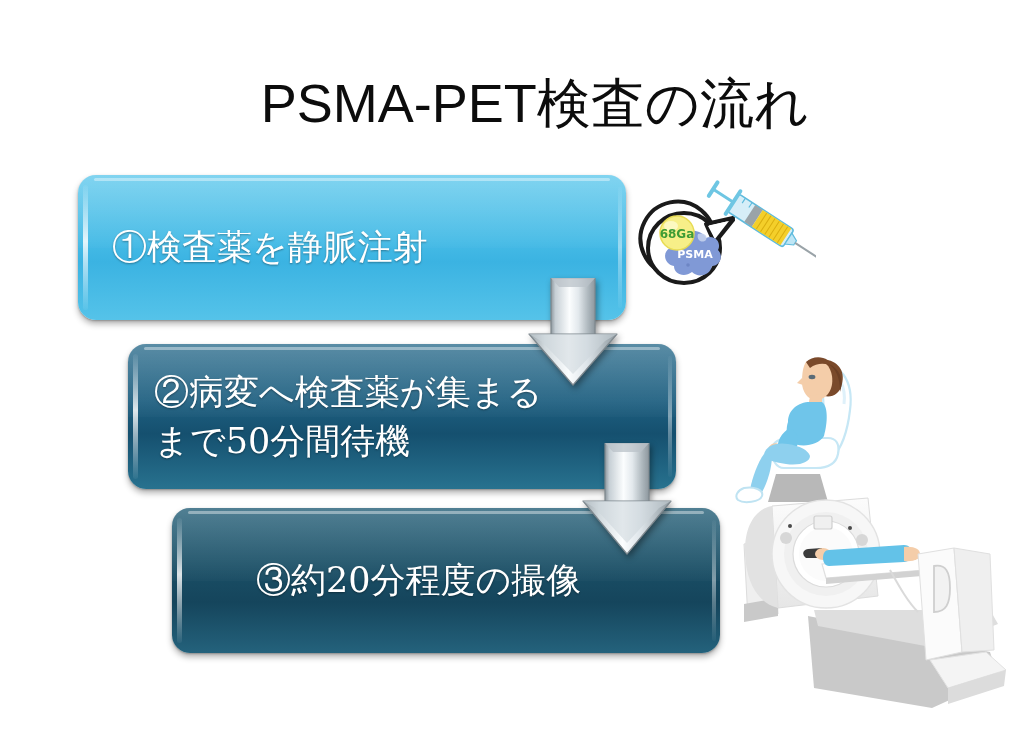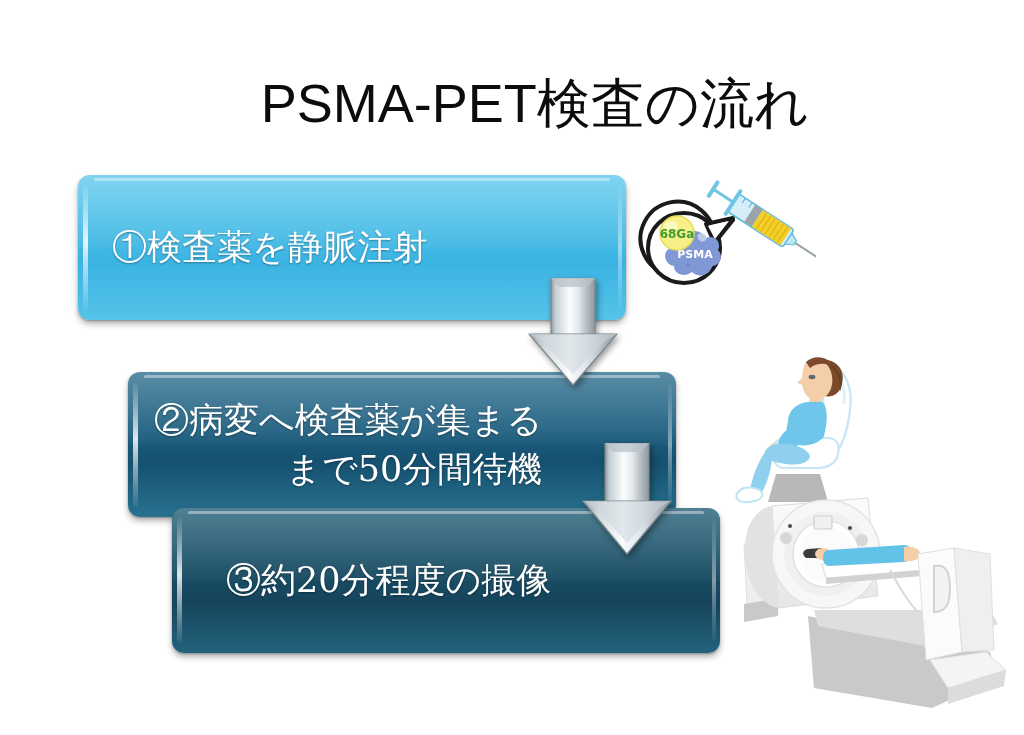--- a/index.html
+++ b/index.html
@@ -17,28 +17,27 @@
     text-align:center;
     font-size:54px;line-height:62px;font-weight:400;color:#0c0c0c;
     letter-spacing:0px;
     white-space:nowrap;
     padding-left:23px;
   }
 
   
   .fbox{
     position:absolute;
-    border-radius:12px;
+    border-radius:18px;
     box-sizing:border-box;
     color:#ffffff;
     display:flex;
     align-items:center;
     box-shadow:0 4px 6px rgba(0,0,0,.30), 0 1px 2px rgba(0,0,0,.25);
     overflow:hidden;
-    text-align:right;
   }
   .fbox .sheen{
     position:absolute;left:0;top:0;right:0;height:50%;
     background:linear-gradient(to bottom,rgba(255,255,255,.22),rgba(255,255,255,.02));
     pointer-events:none;
   }
   .fbox .edgeL{
     position:absolute;left:5px;top:10px;bottom:10px;width:5px;border-radius:4px;
     background:linear-gradient(to bottom,rgba(255,255,255,.05),rgba(255,255,255,.85) 45%,rgba(255,255,255,.05));
     pointer-events:none;
@@ -58,26 +57,26 @@
     font-size:35px;line-height:49px;
     text-shadow:0 1px 2px rgba(0,0,0,.35);
     white-space:pre-line;
   }
 
   #box1{left:78px;top:175px;width:548px;height:145px;
         background:linear-gradient(to bottom,#5ec8ec 0%,#46bbe6 45%,#3bb3e2 60%,#55c3e9 100%);}
   #box1 .txt{padding-left:34px;}
 
   #box2{left:128px;top:344px;width:548px;height:145px;
-        background:linear-gradient(to bottom,#2b6c8c 0%,#1e5f80 40%,#15506f 62%,#28728f 100%);margin-top:28px;}
+        background:linear-gradient(to bottom,#2b6c8c 0%,#1e5f80 40%,#15506f 62%,#28728f 100%);}
   #box2 .txt{padding-left:26px;}
 
   #box3{left:172px;top:508px;width:548px;height:145px;
         background:linear-gradient(to bottom,#205c75 0%,#1a4f66 40%,#15455c 65%,#24627c 100%);}
-  #box3 .txt{padding-left:54px;}
+  #box3 .txt{padding-left:84px;}
 
   
   .arrow{position:absolute;filter:drop-shadow(2px 3px 3px rgba(0,0,0,.40));}
 
   
   .art{position:absolute;}
   #art-tracer{left:636px;top:168px;width:180px;height:160px;}
   #art-patient{left:728px;top:332px;width:150px;height:180px;}
   #art-scanner{left:722px;top:492px;width:292px;height:232px;}
 </style>

